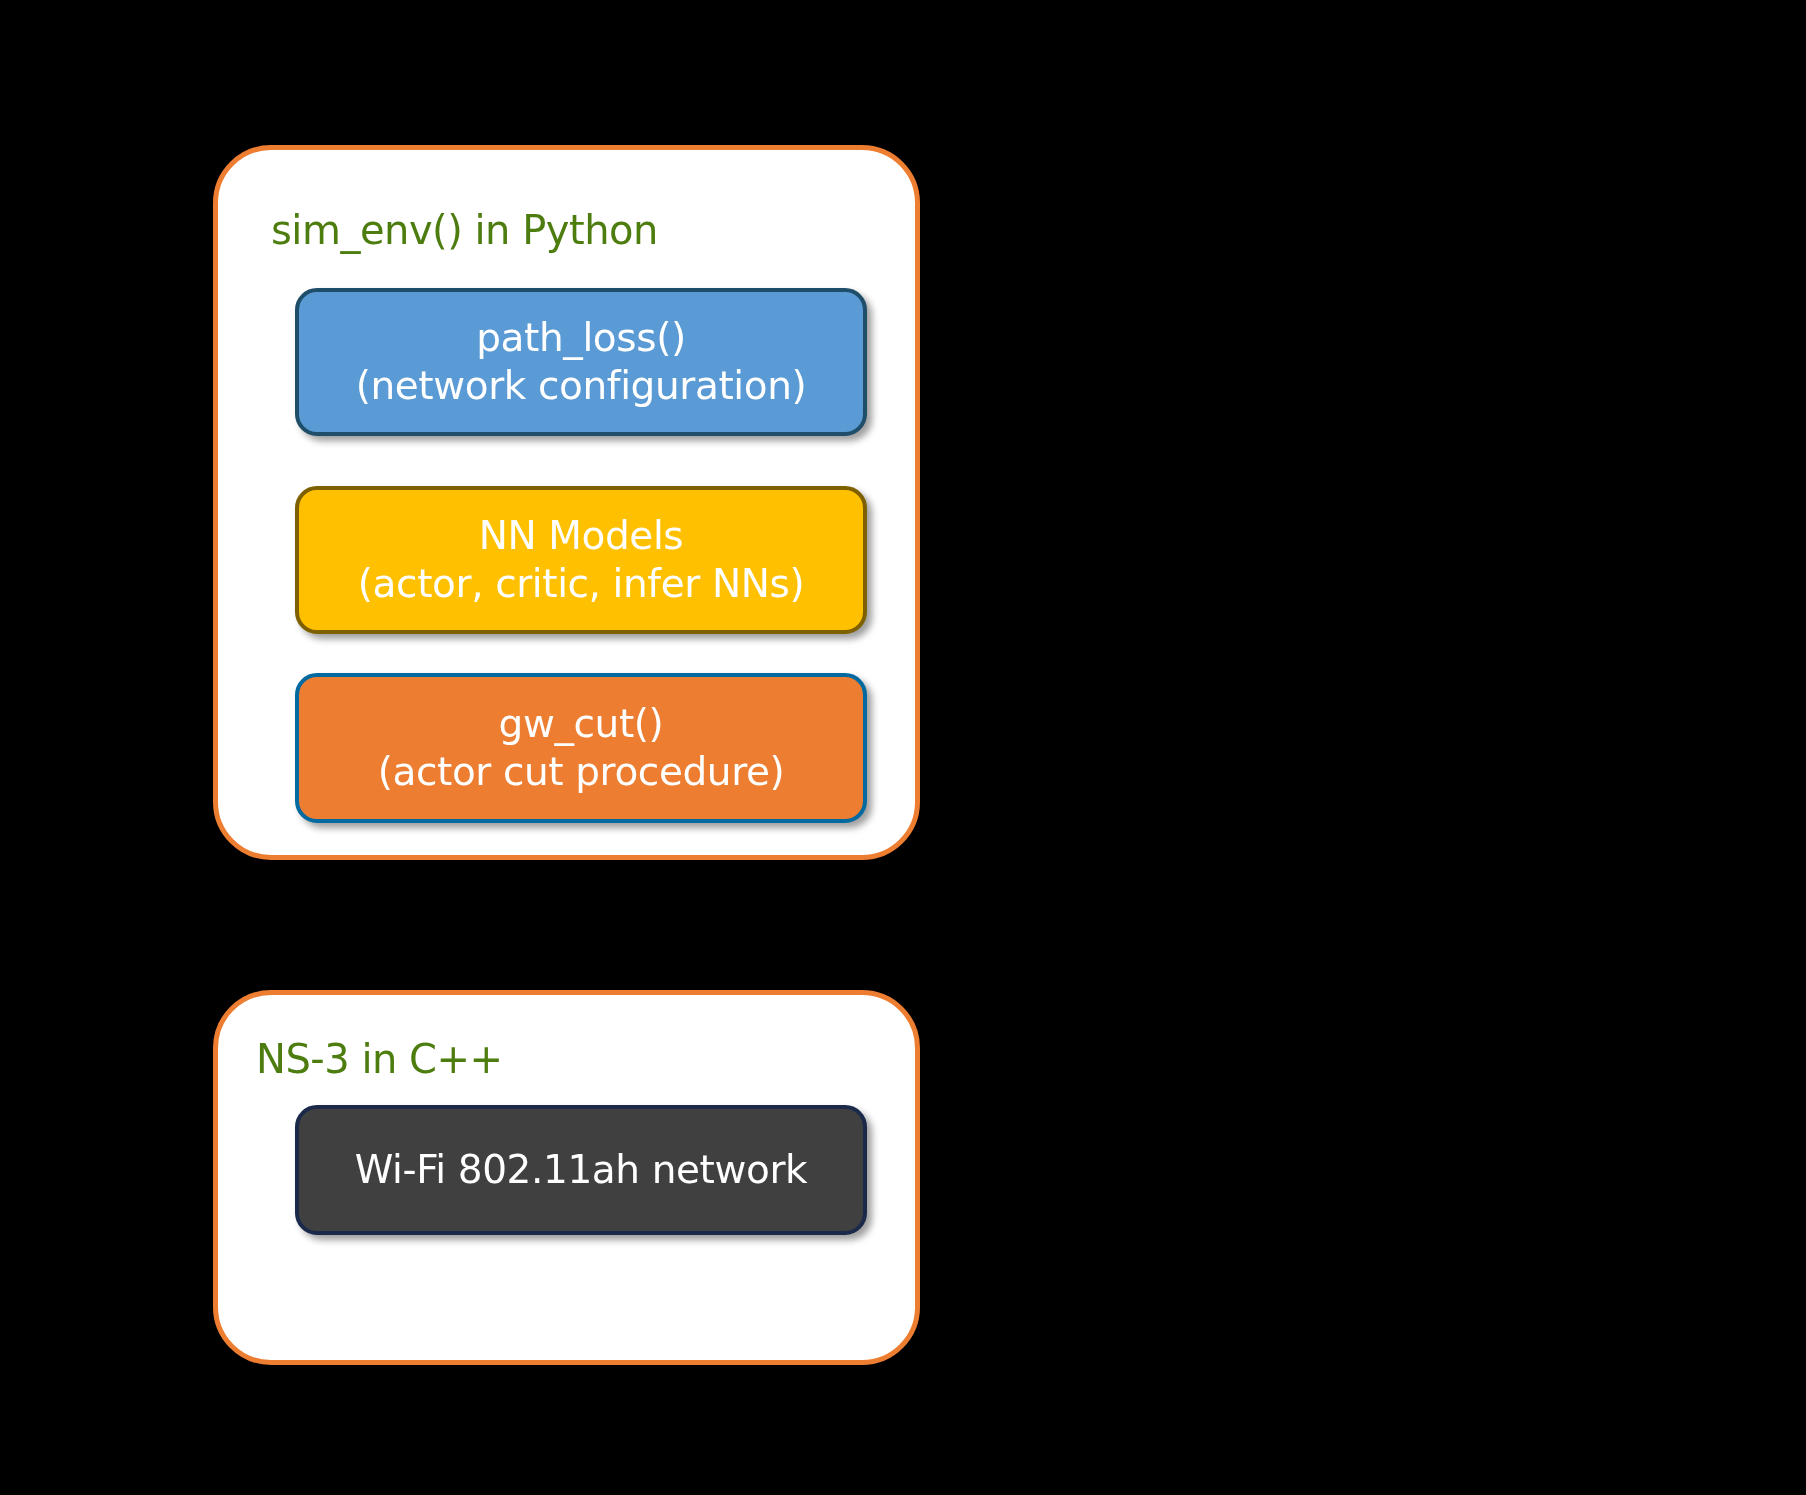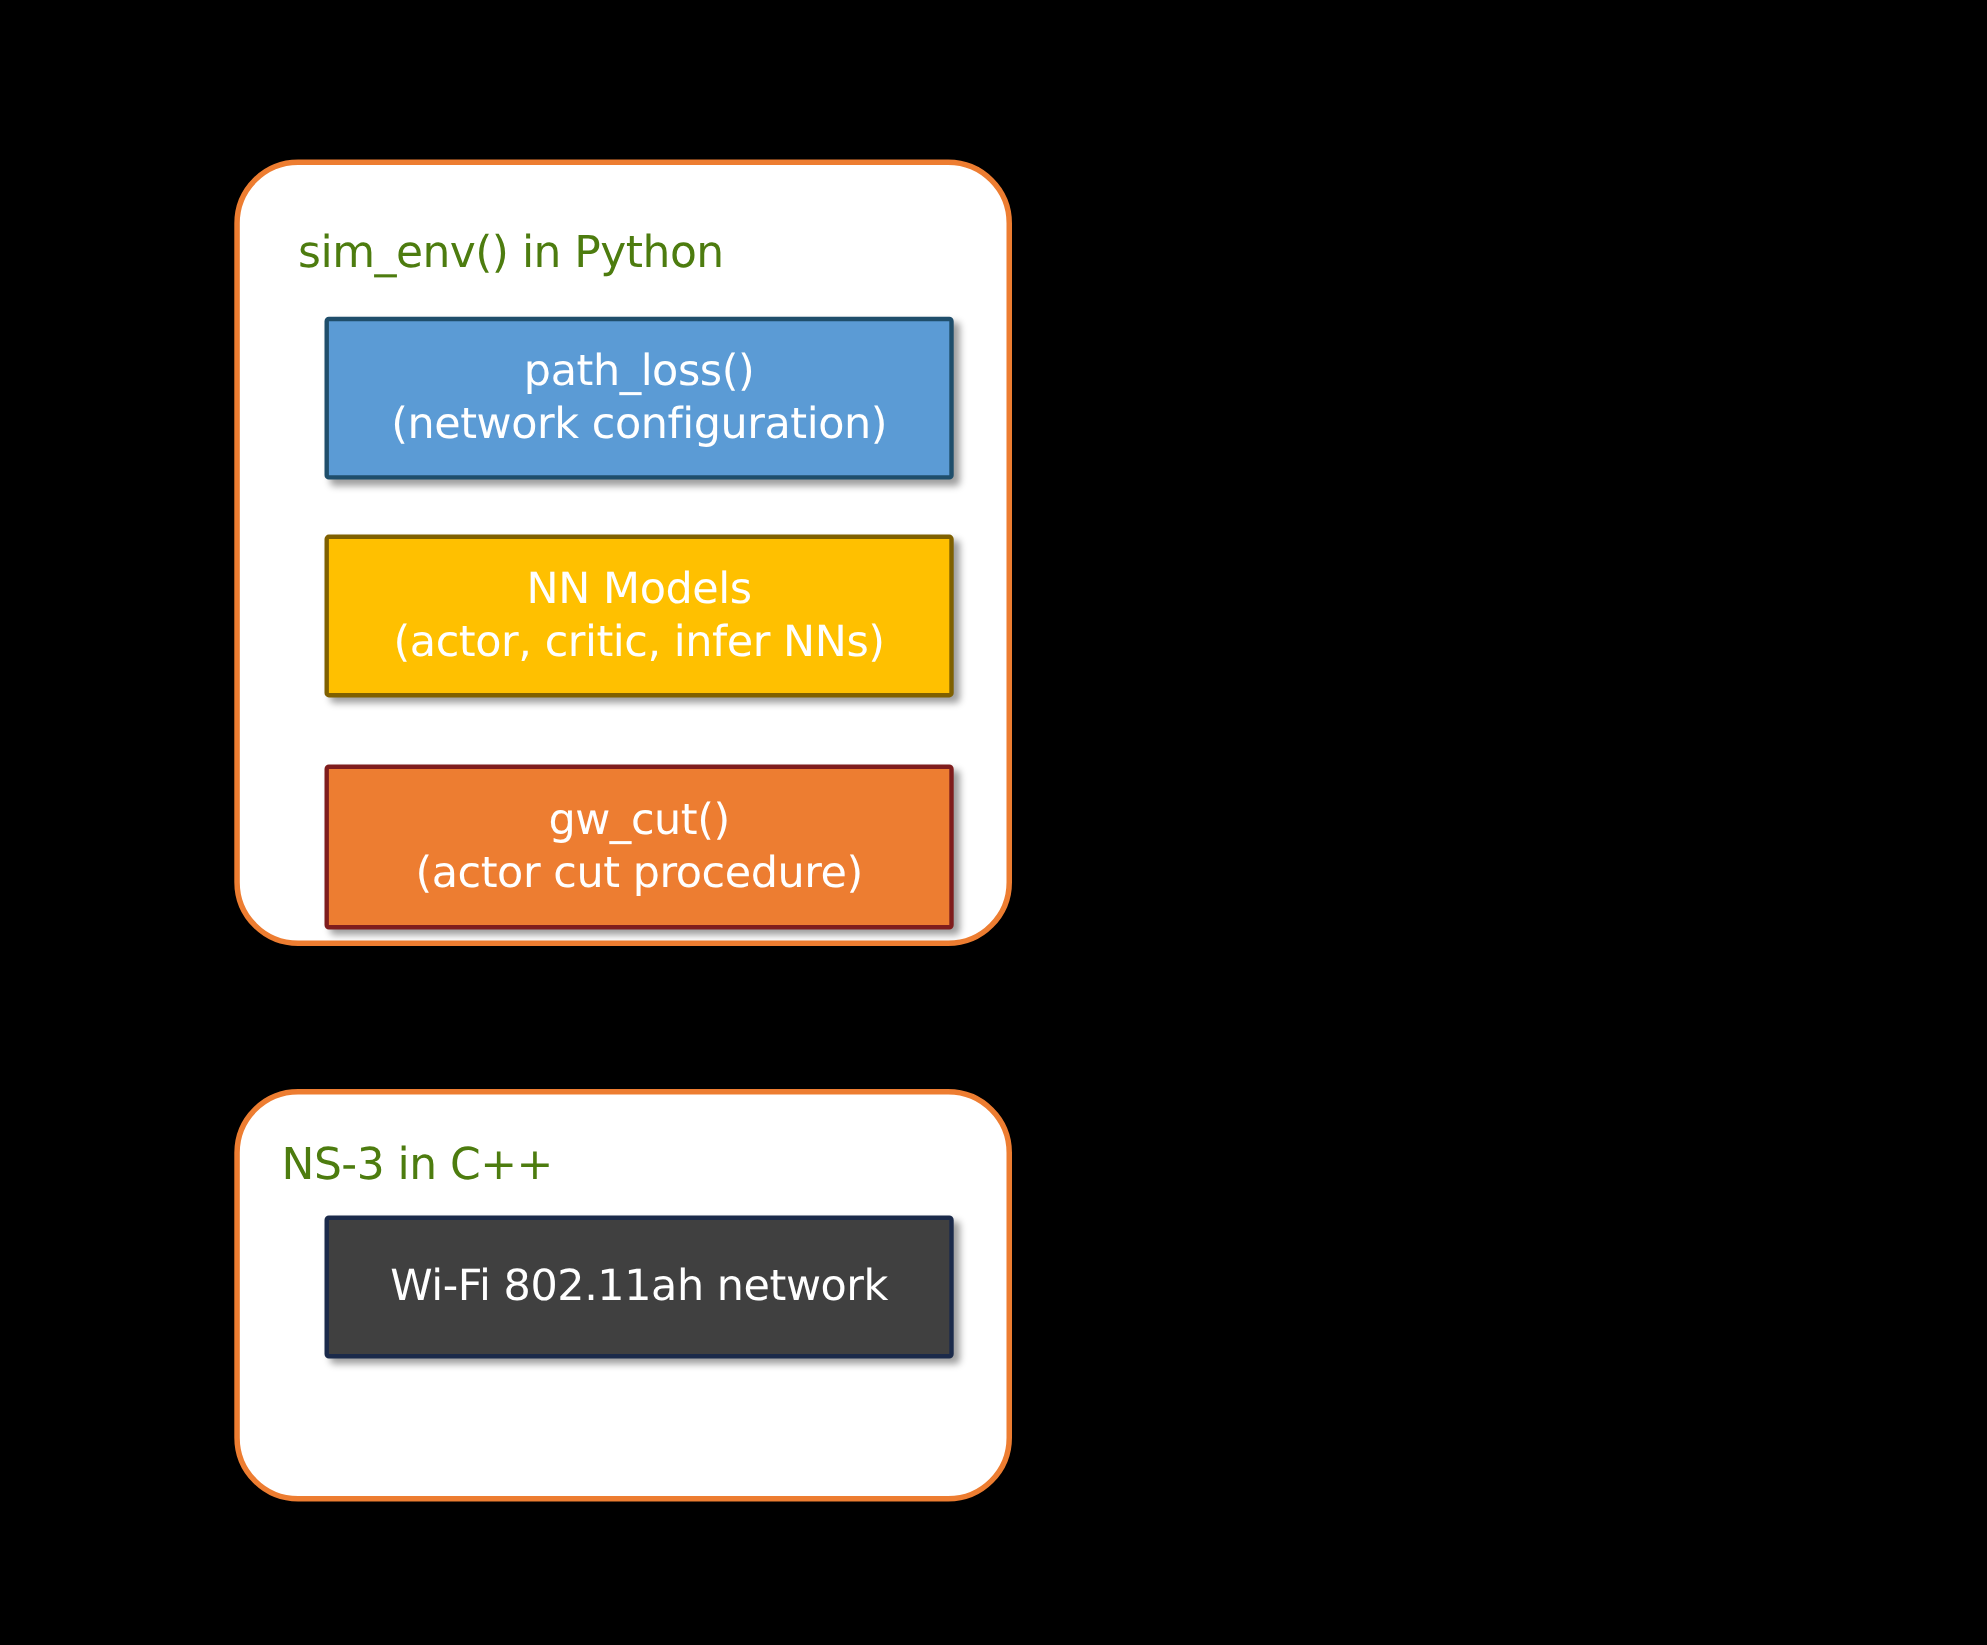--- a/index.html
+++ b/index.html
@@ -55,21 +55,21 @@
   }
 
   #panel-ns3 .panel-title {
     left: 38px;
     top: 42px;
   }
 
   
   .block {
     position: absolute;
-    border-radius: 4px;
+    border-radius: 22px;
     box-sizing: border-box;
     display: flex;
     flex-direction: column;
     align-items: center;
     justify-content: center;
     color: #FFFFFF;
     font-family: "DejaVu Sans", sans-serif;
     font-size: 39px;
     line-height: 1.22;
     text-align: center;
@@ -98,25 +98,25 @@
     top: 336px;
     width: 572px;
     height: 148px;
     background: #FFC000;
     border: 4px solid #7F6000;
   }
 
   
   #block-gw-cut {
     left: 77px;
-    top: 545px;
+    top: 523px;
     width: 572px;
     height: 150px;
     background: #ED7D31;
-    border: 4px solid #7f1d1d;
+    border: 4px solid #0369a1;
   }
 
   
   #block-wifi {
     left: 77px;
     top: 110px;
     width: 572px;
     height: 130px;
     background: #404040;
     border: 4px solid #1B2A4A;

